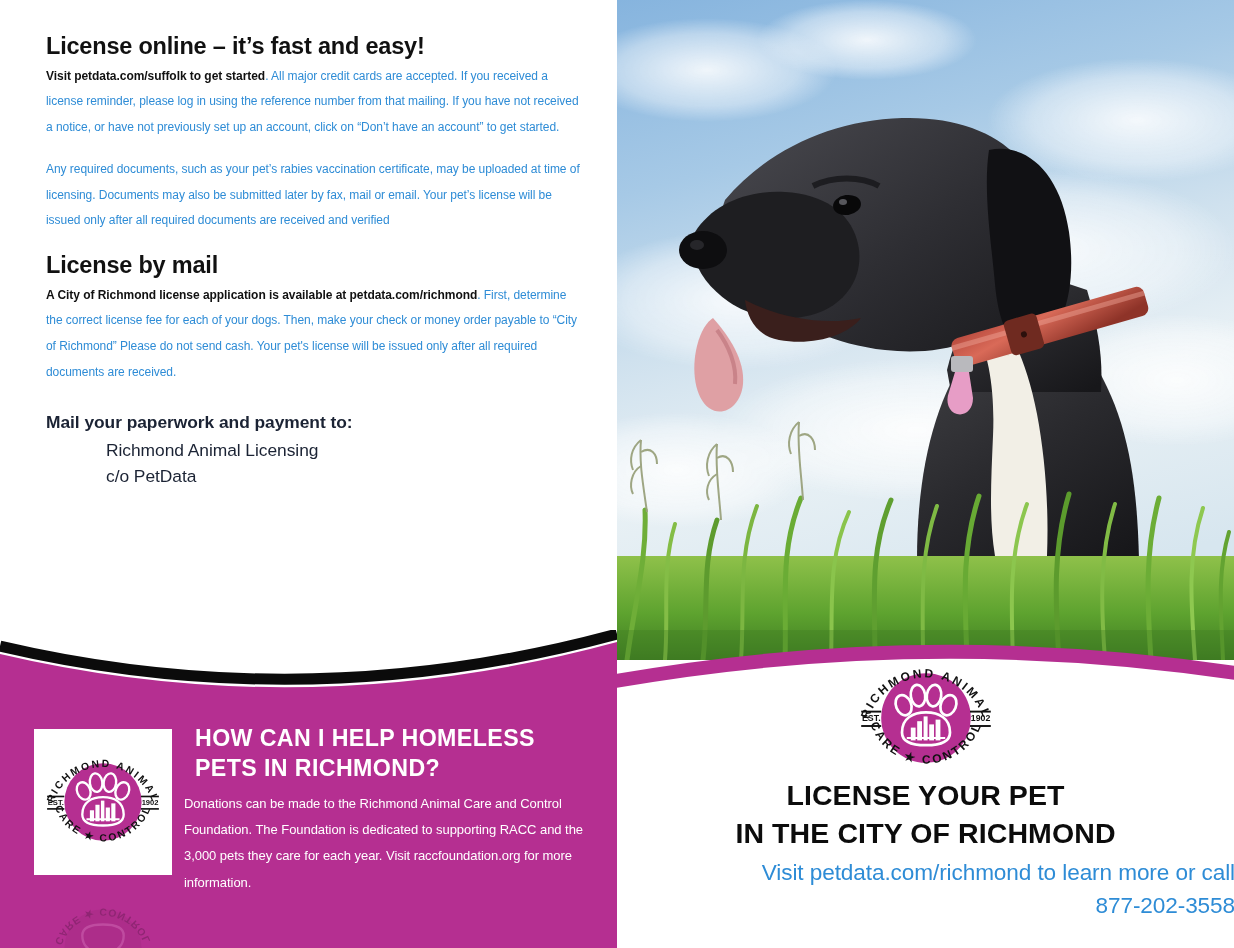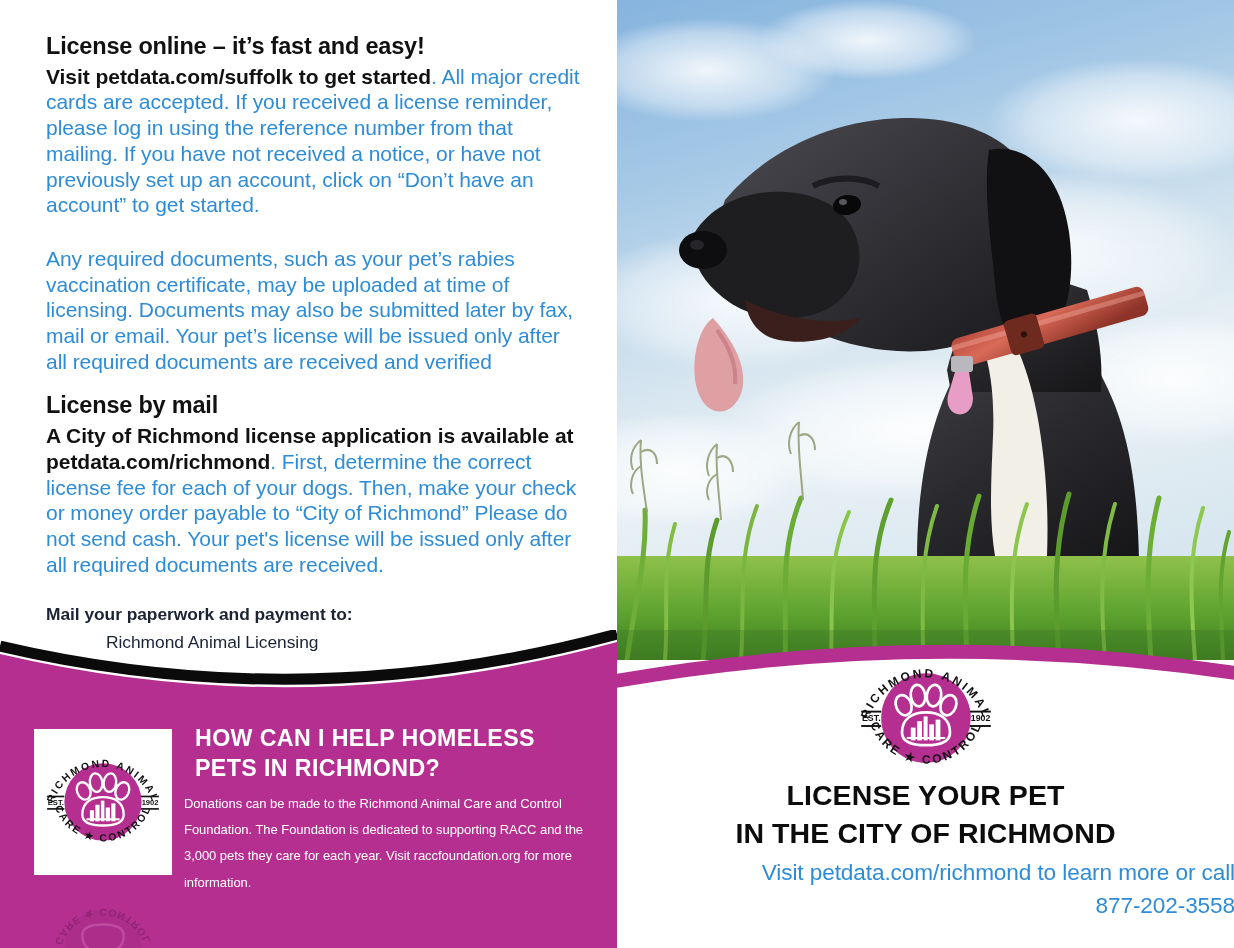--- a/index.html
+++ b/index.html
@@ -42,31 +42,31 @@
     font-size: 23.5px;
     font-weight: bold;
     color: #111111;
     letter-spacing: -0.2px;
     margin: 0 0 3px 0;
     line-height: 1.18;
   }
   .h-head.second { margin-top: 18px; }
 
   .para {
-    font-size: 21px;
+    font-size: 12px;
     line-height: 25.7px;
     color: #2E8CD6;
     margin: 0 0 0 0;
     letter-spacing: -0.05px;
   }
   .para b, .para .lead {
     color: #111111;
     font-weight: bold;
   }
-  .para + .para { margin-top: 28px; }
+  .para + .para { margin-top: 16px; }
 
   .para-dark {
     font-size: 17.4px;
     line-height: 26px;
     color: #1b2334;
     margin: 0;
     letter-spacing: -0.05px;
     font-weight: bold;
   }
 
@@ -232,20 +232,21 @@
       <p class="para">Any required documents, such as your pet’s rabies vaccination certificate, may be uploaded at time of licensing. Documents may also be submitted later by fax, mail or email. Your pet’s license will be issued only after all required documents are received and verified</p>
 
       <h2 class="h-head second">License by mail</h2>
 
       <p class="para"><span class="lead">A City of Richmond license application is available at petdata.com/richmond</span><span>. First, determine the correct license fee for each of your dogs. Then, make your check or money order payable to “City of Richmond” Please do not send cash. Your pet's license will be issued only after all required documents are received.</span></p>
 
       <p class="para-dark" id="mail-to">Mail your paperwork and payment to:</p>
 
       <div class="addr-block">
         <div>Richmond Animal Licensing</div>
+        <div>c/o PetData</div>
       </div>
 
     </div>
 
     <div id="left-footer">
       <svg class="shape" viewBox="0 0 617 318" preserveAspectRatio="none">
         <path d="M0,24 Q308,96 617,12 L617,318 L0,318 Z" fill="#B52F91"></path>
         <path d="M0,16 Q308,88 617,4" fill="none" stroke="#0b0b0b" stroke-width="11"></path>
       </svg>
 

